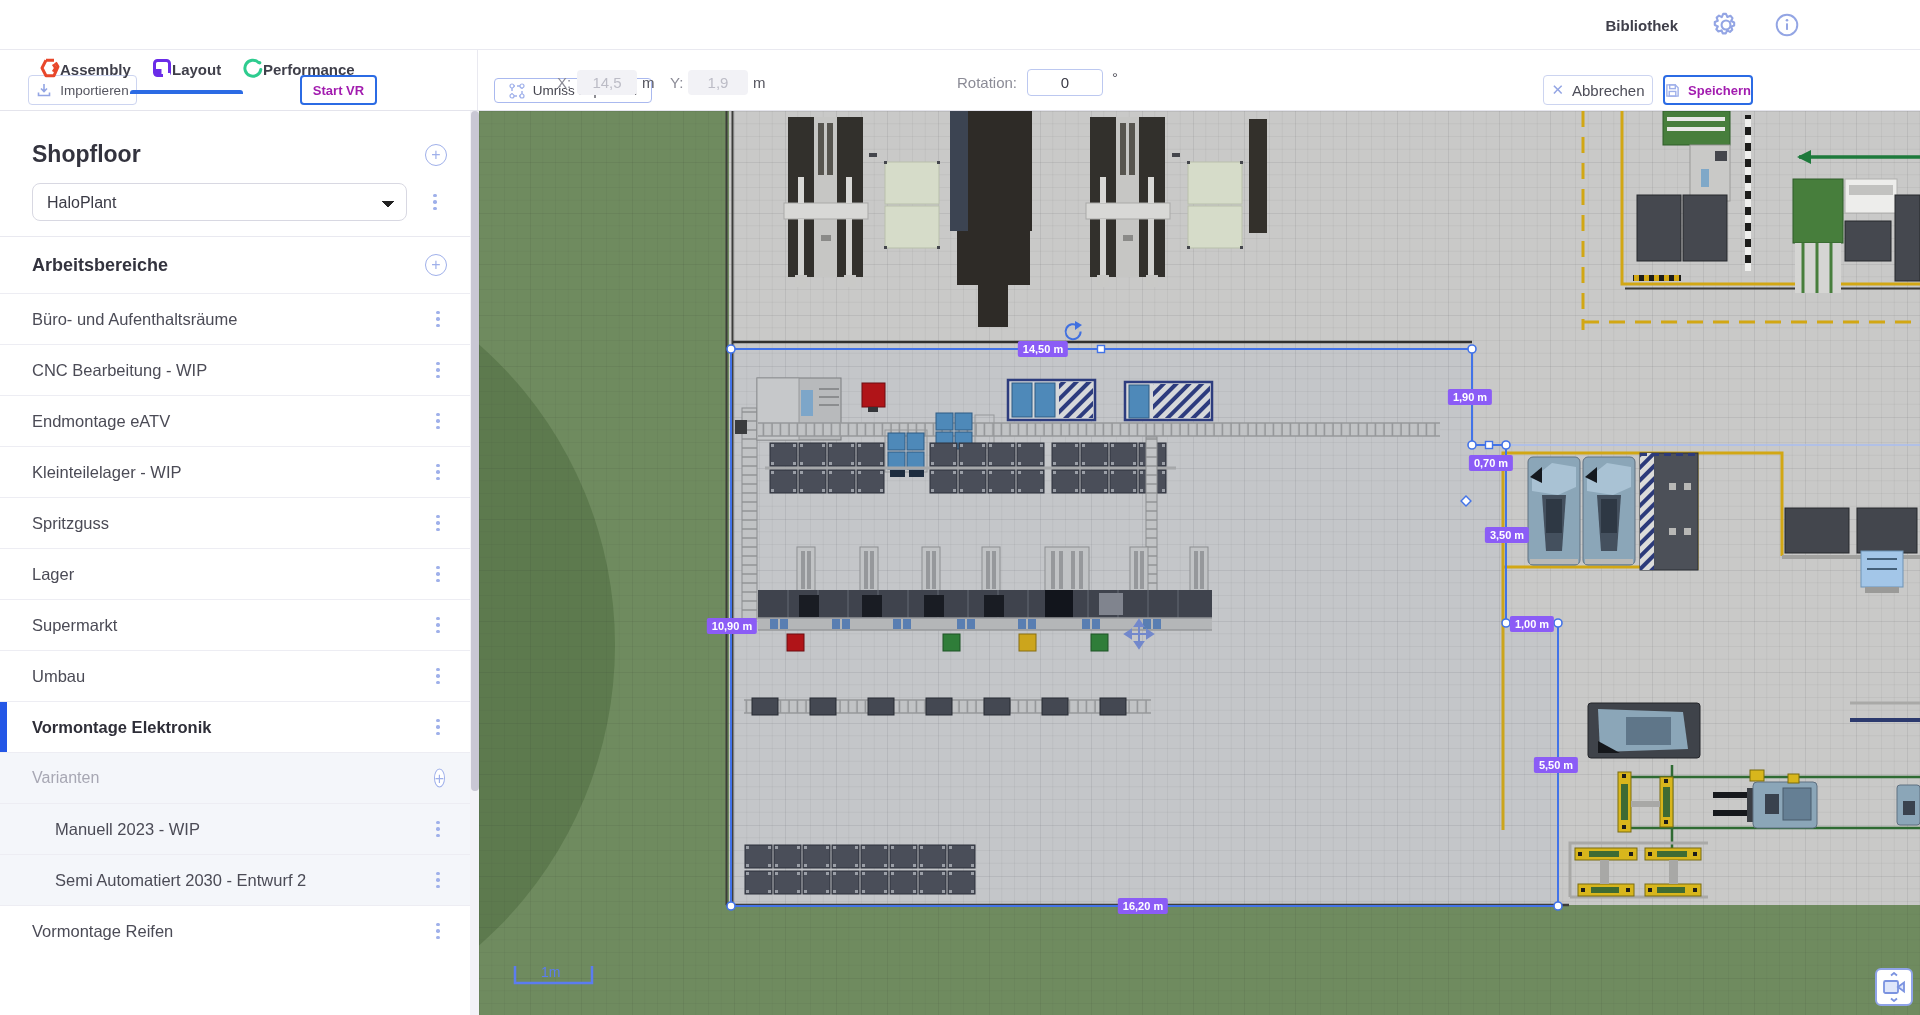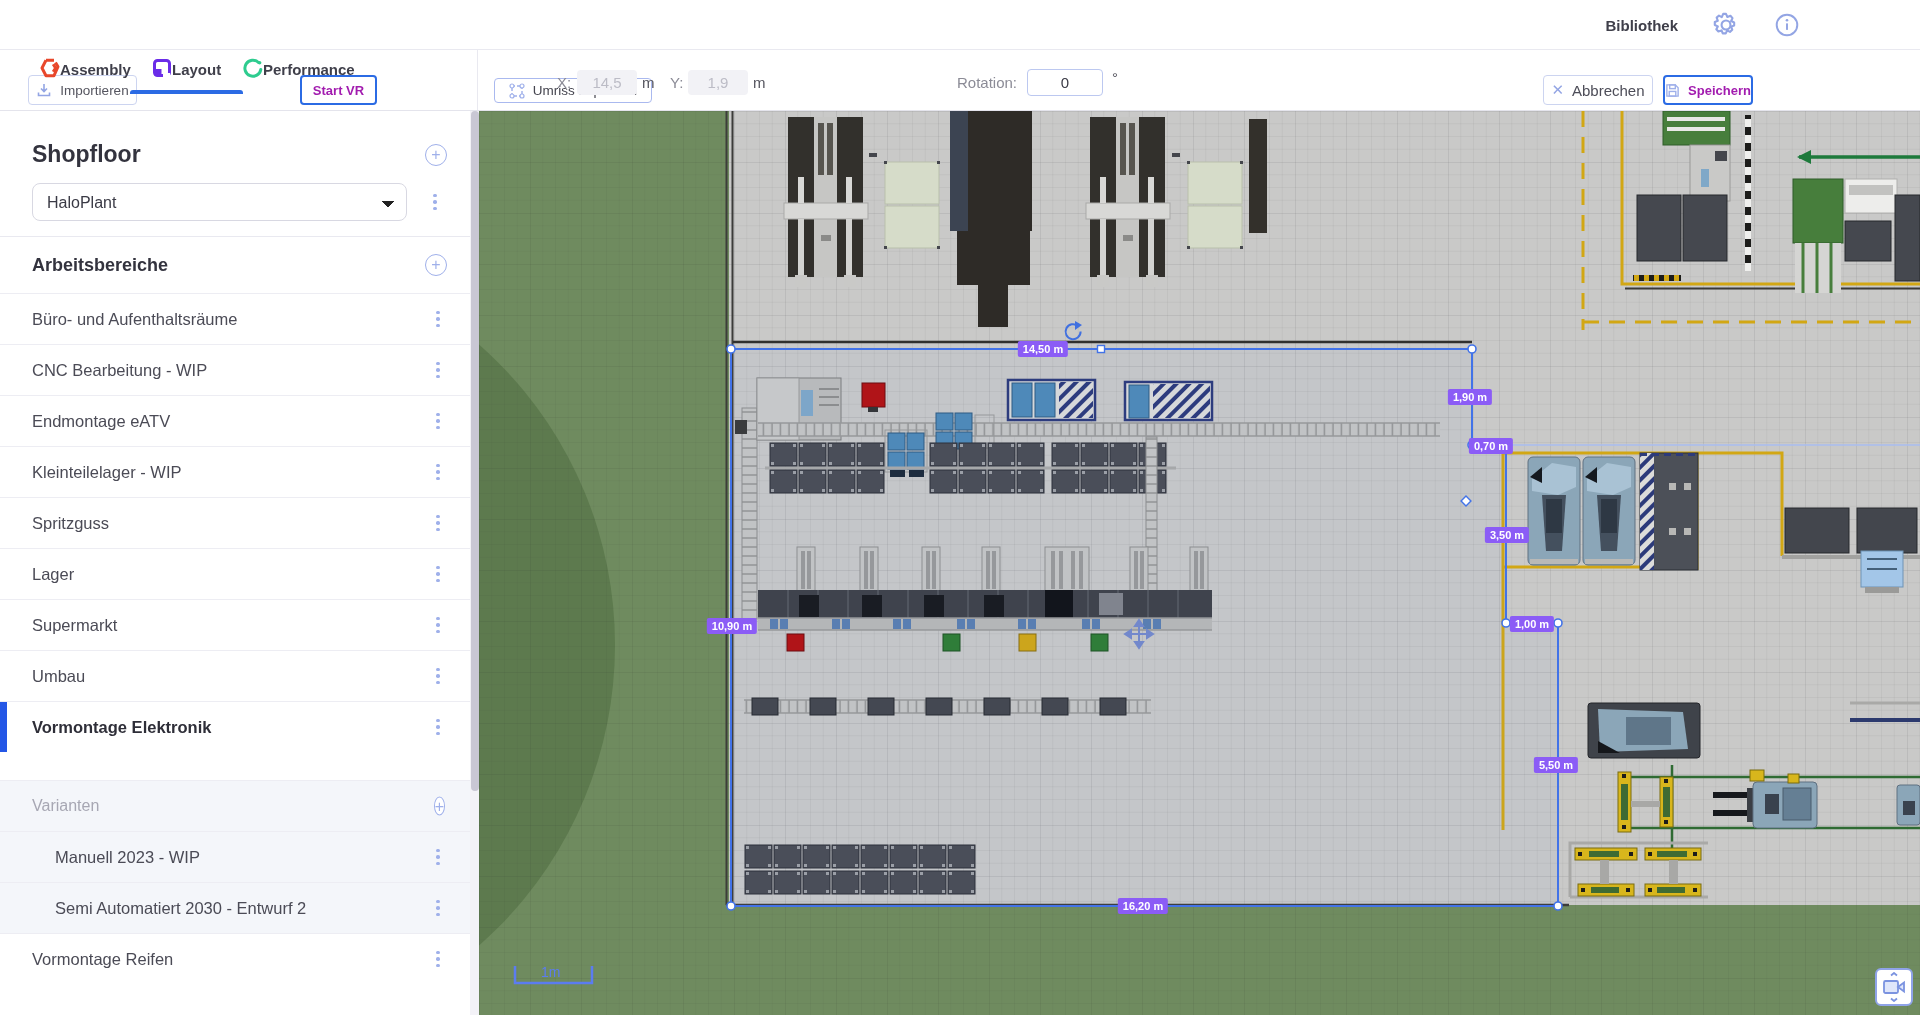--- a/index.html
+++ b/index.html
@@ -59,21 +59,21 @@
   .kebab { width:14px; height:24px; display:flex; flex-direction:column; align-items:center; justify-content:center; cursor:pointer; }
   .kebab i { width:3.5px; height:3.5px; border-radius:50%; background:#9fb0ea; margin:1.6px 0; }
   .sb-divider { position:absolute; left:0; width:470px; height:1px; background:#e9e9f0; }
   #workspace-list { position:absolute; left:0; top:182px; width:417px; }
   .ws-row { position:relative; width:470px; height:51px; display:flex; align-items:center;
     border-top:1px solid #ededf3; background:#fff; cursor:pointer; }
   .ws-row .bar { position:absolute; left:0; top:0; width:7px; height:100%; background:transparent; }
   .ws-row.selected .bar { background:#2457e6; }
   .ws-row .lbl { margin-left:32px; font-size:16.5px; color:#4b4b56; }
   .ws-row.selected .lbl { font-weight:700; color:#2e2e38; }
-  .ws-row.subheader { background:#f4f6fa;margin-top:28px; }
+  .ws-row.subheader { background:#f4f6fa; }
   .ws-row.subheader .lbl { color:#a7a7b3; font-size:16px; }
   .ws-row.subitem { background:#f4f6fa; }
   .ws-row.subitem .lbl { margin-left:55px; }
   .ws-row.subitem.selected { background:#e9edf7; }
   .ws-row .right-ctl { position:absolute; right:25px; top:50%; transform:translateY(-50%); }
 
   
   .canvas { position:absolute; left:479px; top:111px; width:1441px; height:904px; overflow:hidden; background:#6f8b5f; }
   .canvas svg.scene { position:absolute; left:0; top:0; }
   .dim { position:absolute; transform:translate(-50%,-50%); background:#8b5cf6; color:#fff;
@@ -804,20 +804,20 @@
     <div class="view-btn">
       <svg width="26" height="30" viewBox="0 0 26 30" fill="none" stroke="#7b93e0" stroke-width="1.8">
         <path d="M10 3.5 L13 1 L16 3.5"></path>
           <path d="M10 26.5 L13 29 L16 26.5"></path>
         <rect x="3" y="9" width="14" height="12" rx="1.5" fill="#dfe6fa"></rect>
         <polygon points="17,15 23,10.5 23,19.5" fill="#dfe6fa"></polygon>
       </svg>
     </div>
   <div class="dim" style="left: 564px; top: 238px;">14,50 m</div>
       <div class="dim" style="left: 991px; top: 286px;">1,90 m</div>
-      <div class="dim" style="left: 1012px; top: 335px;">0,70 m</div>
+      <div class="dim" style="left: 1012px; top: 352px;">0,70 m</div>
       <div class="dim" style="left: 1028px; top: 424px;">3,50 m</div>
       <div class="dim" style="left: 253px; top: 515px;">10,90 m</div>
       <div class="dim" style="left: 1053px; top: 513px;">1,00 m</div>
       <div class="dim" style="left: 1077px; top: 654px;">5,50 m</div>
       <div class="dim" style="left: 664px; top: 795px;">16,20 m</div>
     </div>
 </div>
 
 </body></html>

